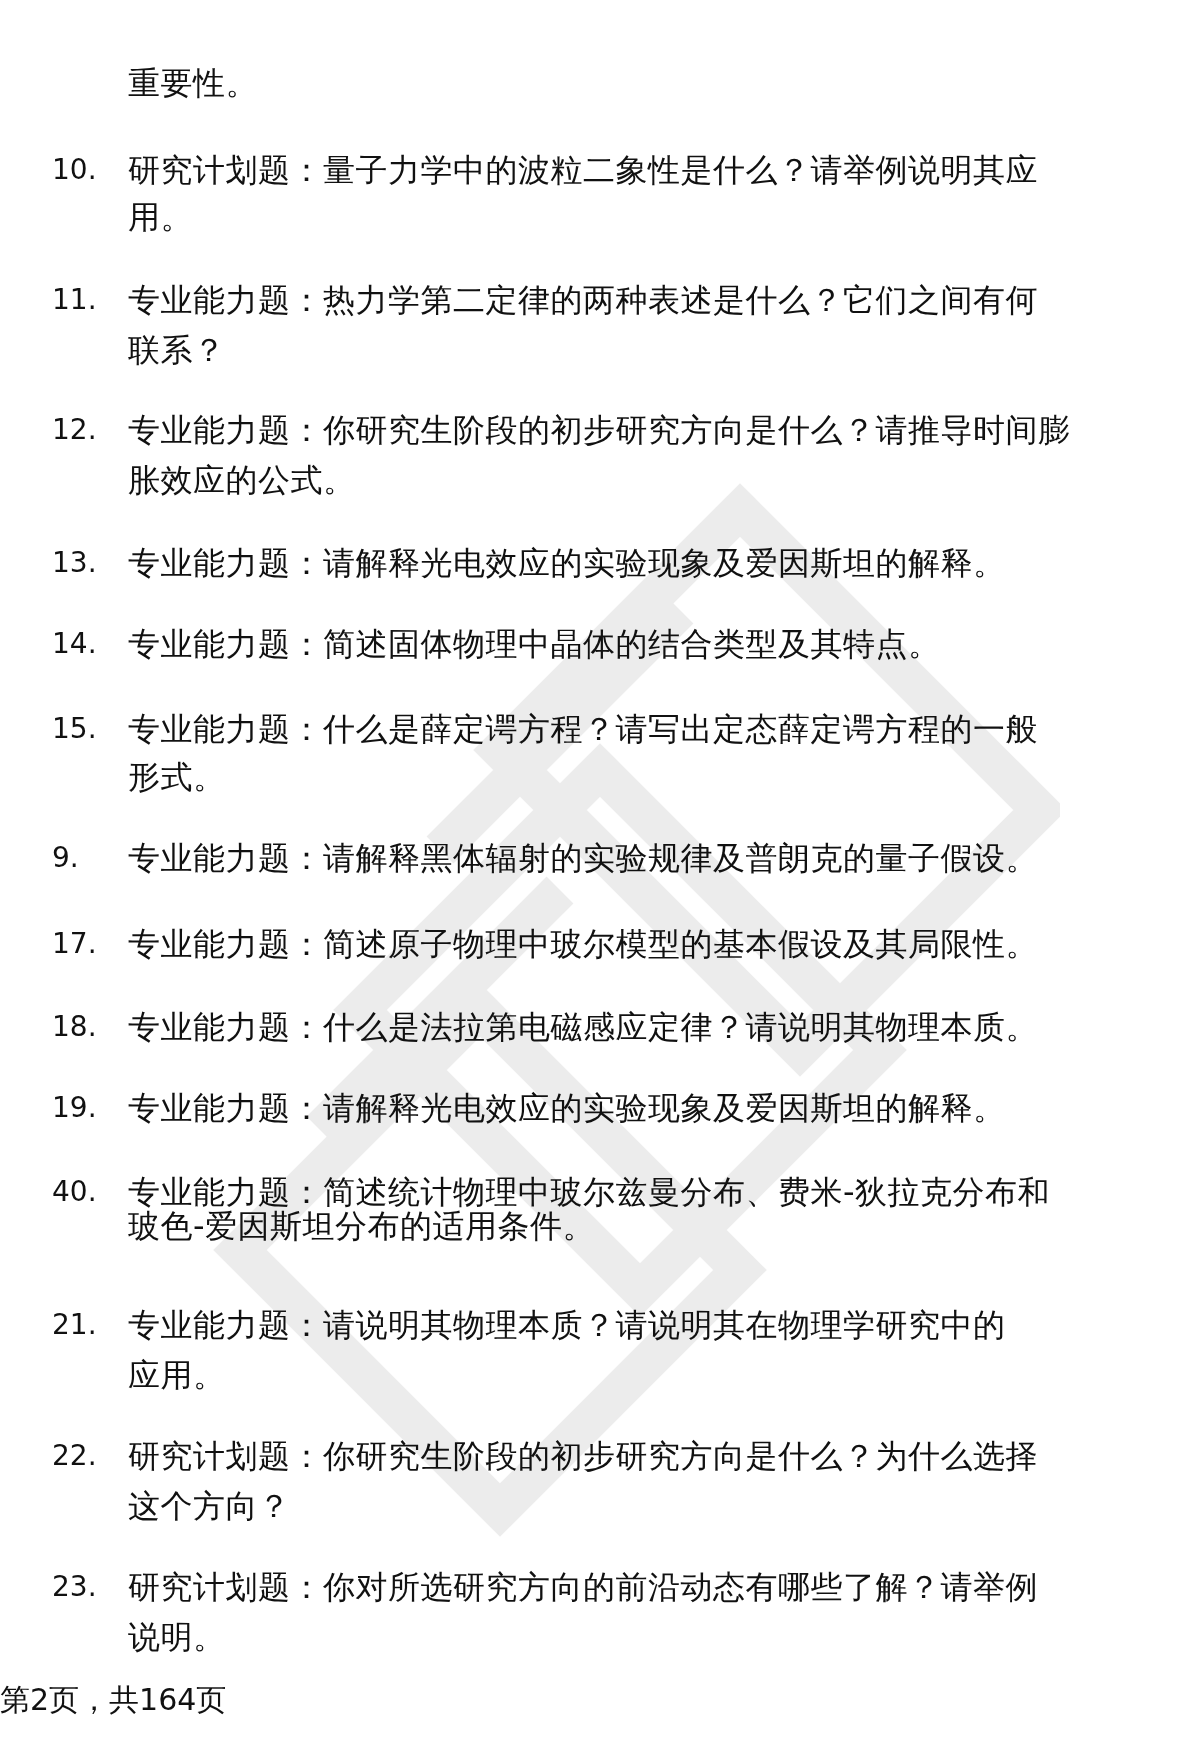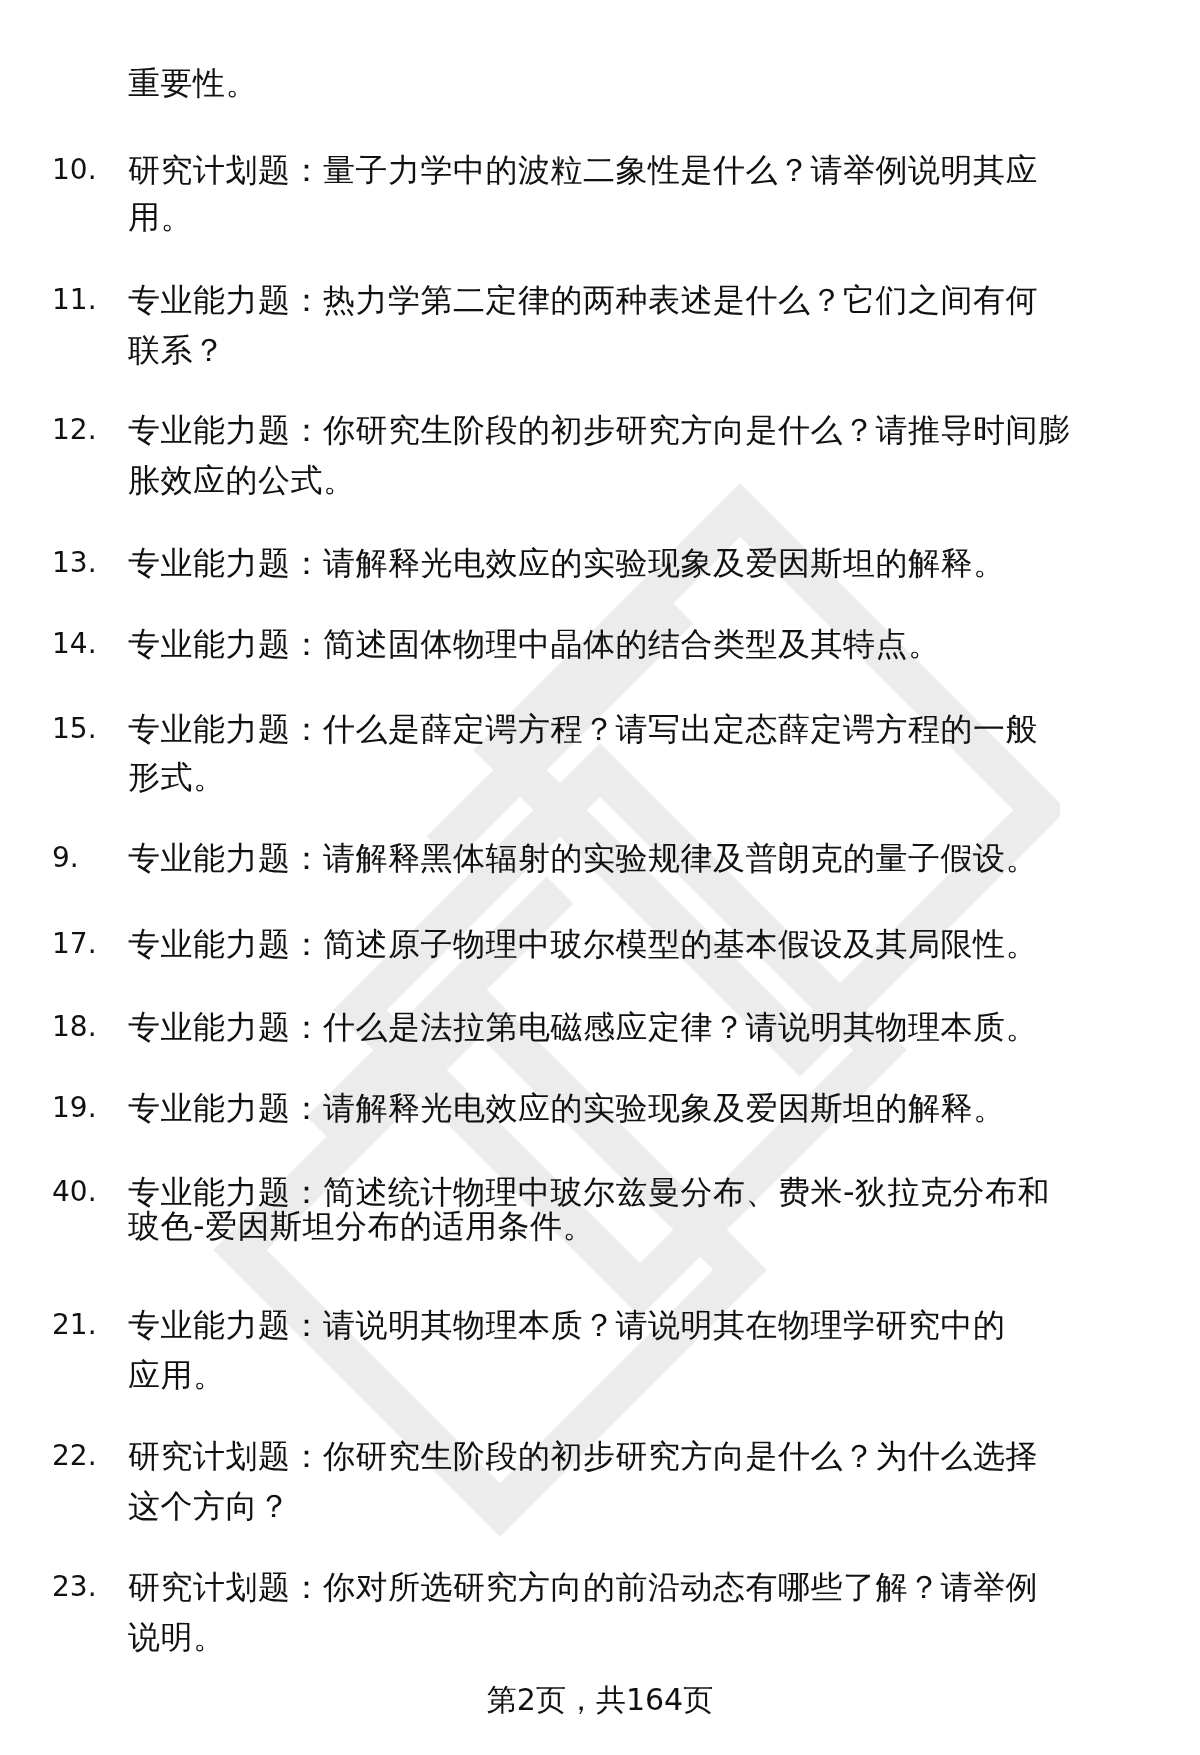--- a/index.html
+++ b/index.html
@@ -13,21 +13,21 @@
     pointer-events: none; opacity: 0.07;
   }
   .page { position: absolute; left: 0; top: 0; width: 1200px; height: 1531px; }
   .line {
     position: absolute; font-size: 32px; line-height: 40px; white-space: nowrap;
     letter-spacing: 0.5px;
   }
   .num { position: absolute; left: 52px; font-size: 28px; line-height: 40px; }
   .txt { left: 128px; }
   .footer {
-    position: absolute; top: 1680px; left: 0; width: 1200px; text-align: center;
+    position: absolute; top: 1680px; left: 0; width: 1200px; 
     font-size: 30px; line-height: 40px;
   }
 </style>
 </head>
 <body>
 
 <svg class="watermark" viewBox="0 0 880 1100">
   <g fill="none" stroke="#000" stroke-width="38" stroke-linejoin="miter">
     <path d="M560 40 L860 340 L620 580 L320 280 Z"></path>
     <path d="M420 300 L700 580 L460 820 L180 540 Z"></path>

